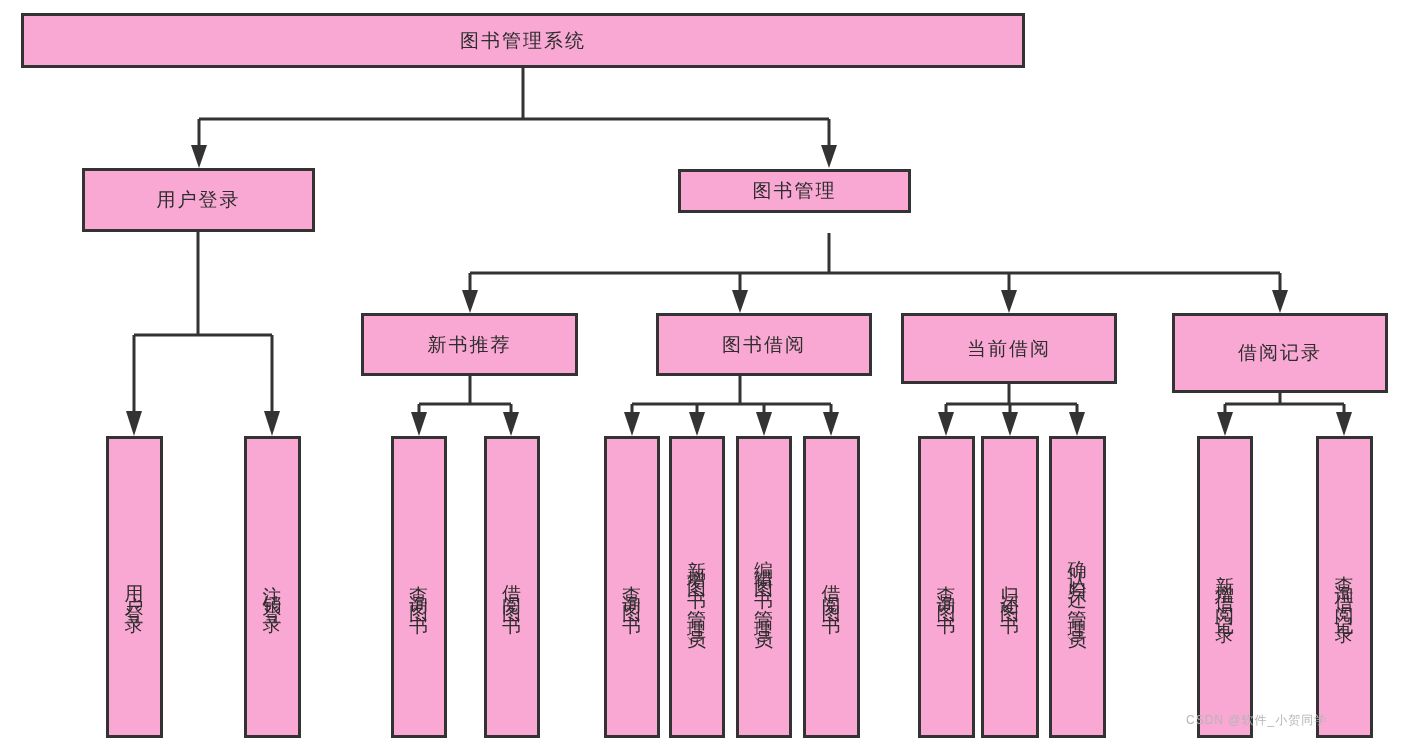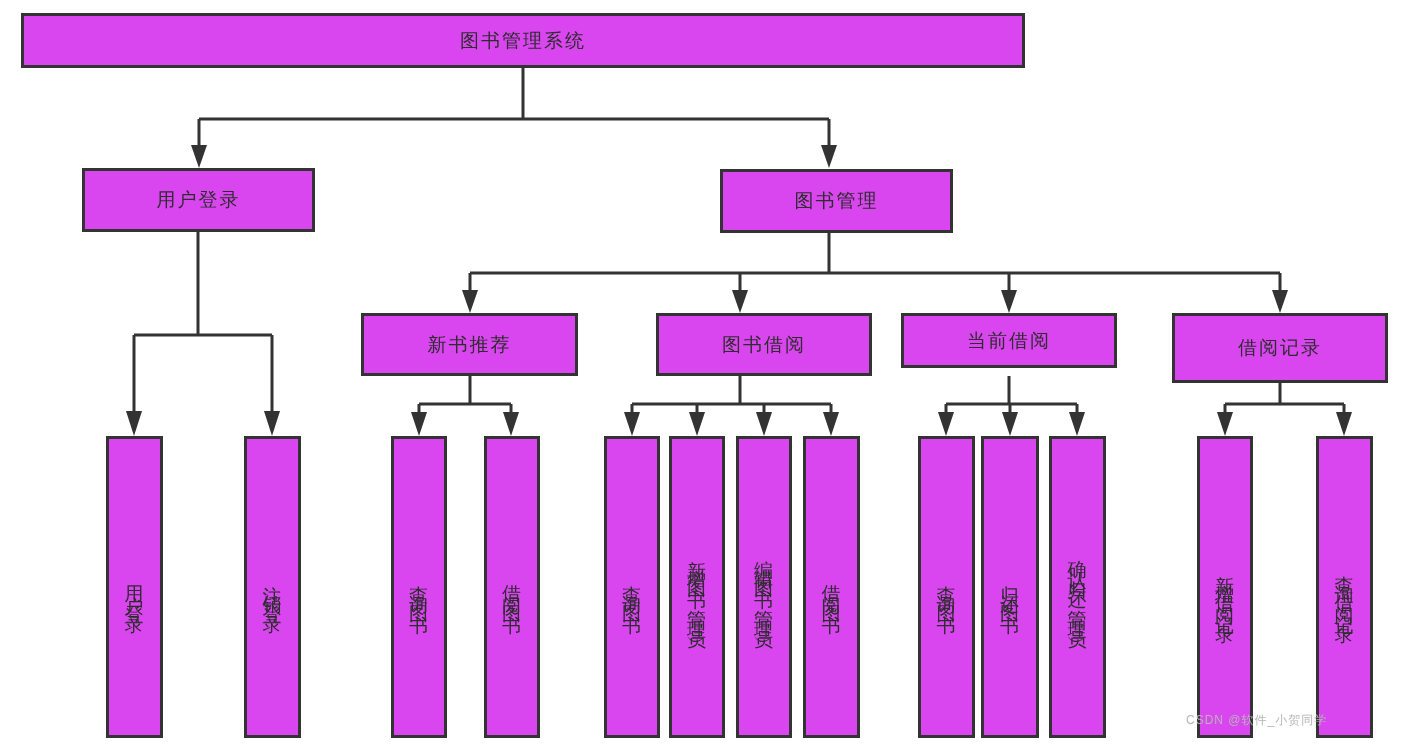--- a/index.html
+++ b/index.html
@@ -7,21 +7,21 @@
     position:relative;
     width:1405px;height:747px;
     background:#ffffff;
     font-family:"Liberation Sans","DejaVu Sans",sans-serif;
     overflow:hidden;
   }
   .connectors{position:absolute;left:0;top:0;}
   .box{
     position:absolute;
     box-sizing:border-box;
-    background:#d946ef;
+    background:#f9a8d4;
     border:3px solid #333333;
     color:#2d2d2d;
     display:flex;
     align-items:center;
     justify-content:center;
     text-align:center;
   }
   .h-box{
     font-size:19px;
     letter-spacing:2px;
@@ -114,26 +114,26 @@
       <polygon points="1002,412 1018,412 1010,436"></polygon>
       <polygon points="1069,412 1085,412 1077,436"></polygon>
       <polygon points="1217,412 1233,412 1225,436"></polygon>
       <polygon points="1336,412 1352,412 1344,436"></polygon>
     </g>
   </svg>
 
   <div class="box h-box" style="left:21px;top:13px;width:1004px;height:55px;">图书管理系统</div>
 
   <div class="box h-box" style="left:82px;top:168px;width:233px;height:64px;">用户登录</div>
-  <div class="box h-box" style="left:720px;top:169px;width:233px;height:64px;">图书管理</div>
+  <div class="box h-box" style="left:678px;top:169px;width:233px;height:44px;">图书管理</div>
 
   <div class="box h-box" style="left:361px;top:313px;width:217px;height:63px;">新书推荐</div>
   <div class="box h-box" style="left:656px;top:313px;width:216px;height:63px;">图书借阅</div>
-  <div class="box h-box" style="left:901px;top:313px;width:216px;height:55px;">当前借阅</div>
-  <div class="box h-box" style="left:1172px;top:313px;width:216px;height:70px;">借阅记录</div>
+  <div class="box h-box" style="left:901px;top:313px;width:216px;height:71px;">当前借阅</div>
+  <div class="box h-box" style="left:1172px;top:313px;width:216px;height:80px;">借阅记录</div>
 
   <div class="box v-box" style="left:106px;top:436px;width:57px;height:302px;">用户登录</div>
   <div class="box v-box" style="left:244px;top:436px;width:57px;height:302px;">注销登录</div>
 
   <div class="box v-box" style="left:391px;top:436px;width:56px;height:302px;">查询图书</div>
   <div class="box v-box" style="left:484px;top:436px;width:56px;height:302px;">借阅图书</div>
 
   <div class="box v-box" style="left:604px;top:436px;width:56px;height:302px;">查询图书</div>
   <div class="box v-box" style="left:669px;top:436px;width:56px;height:302px;">新增图书（管理员）</div>
   <div class="box v-box" style="left:736px;top:436px;width:56px;height:302px;">编辑图书（管理员）</div>

